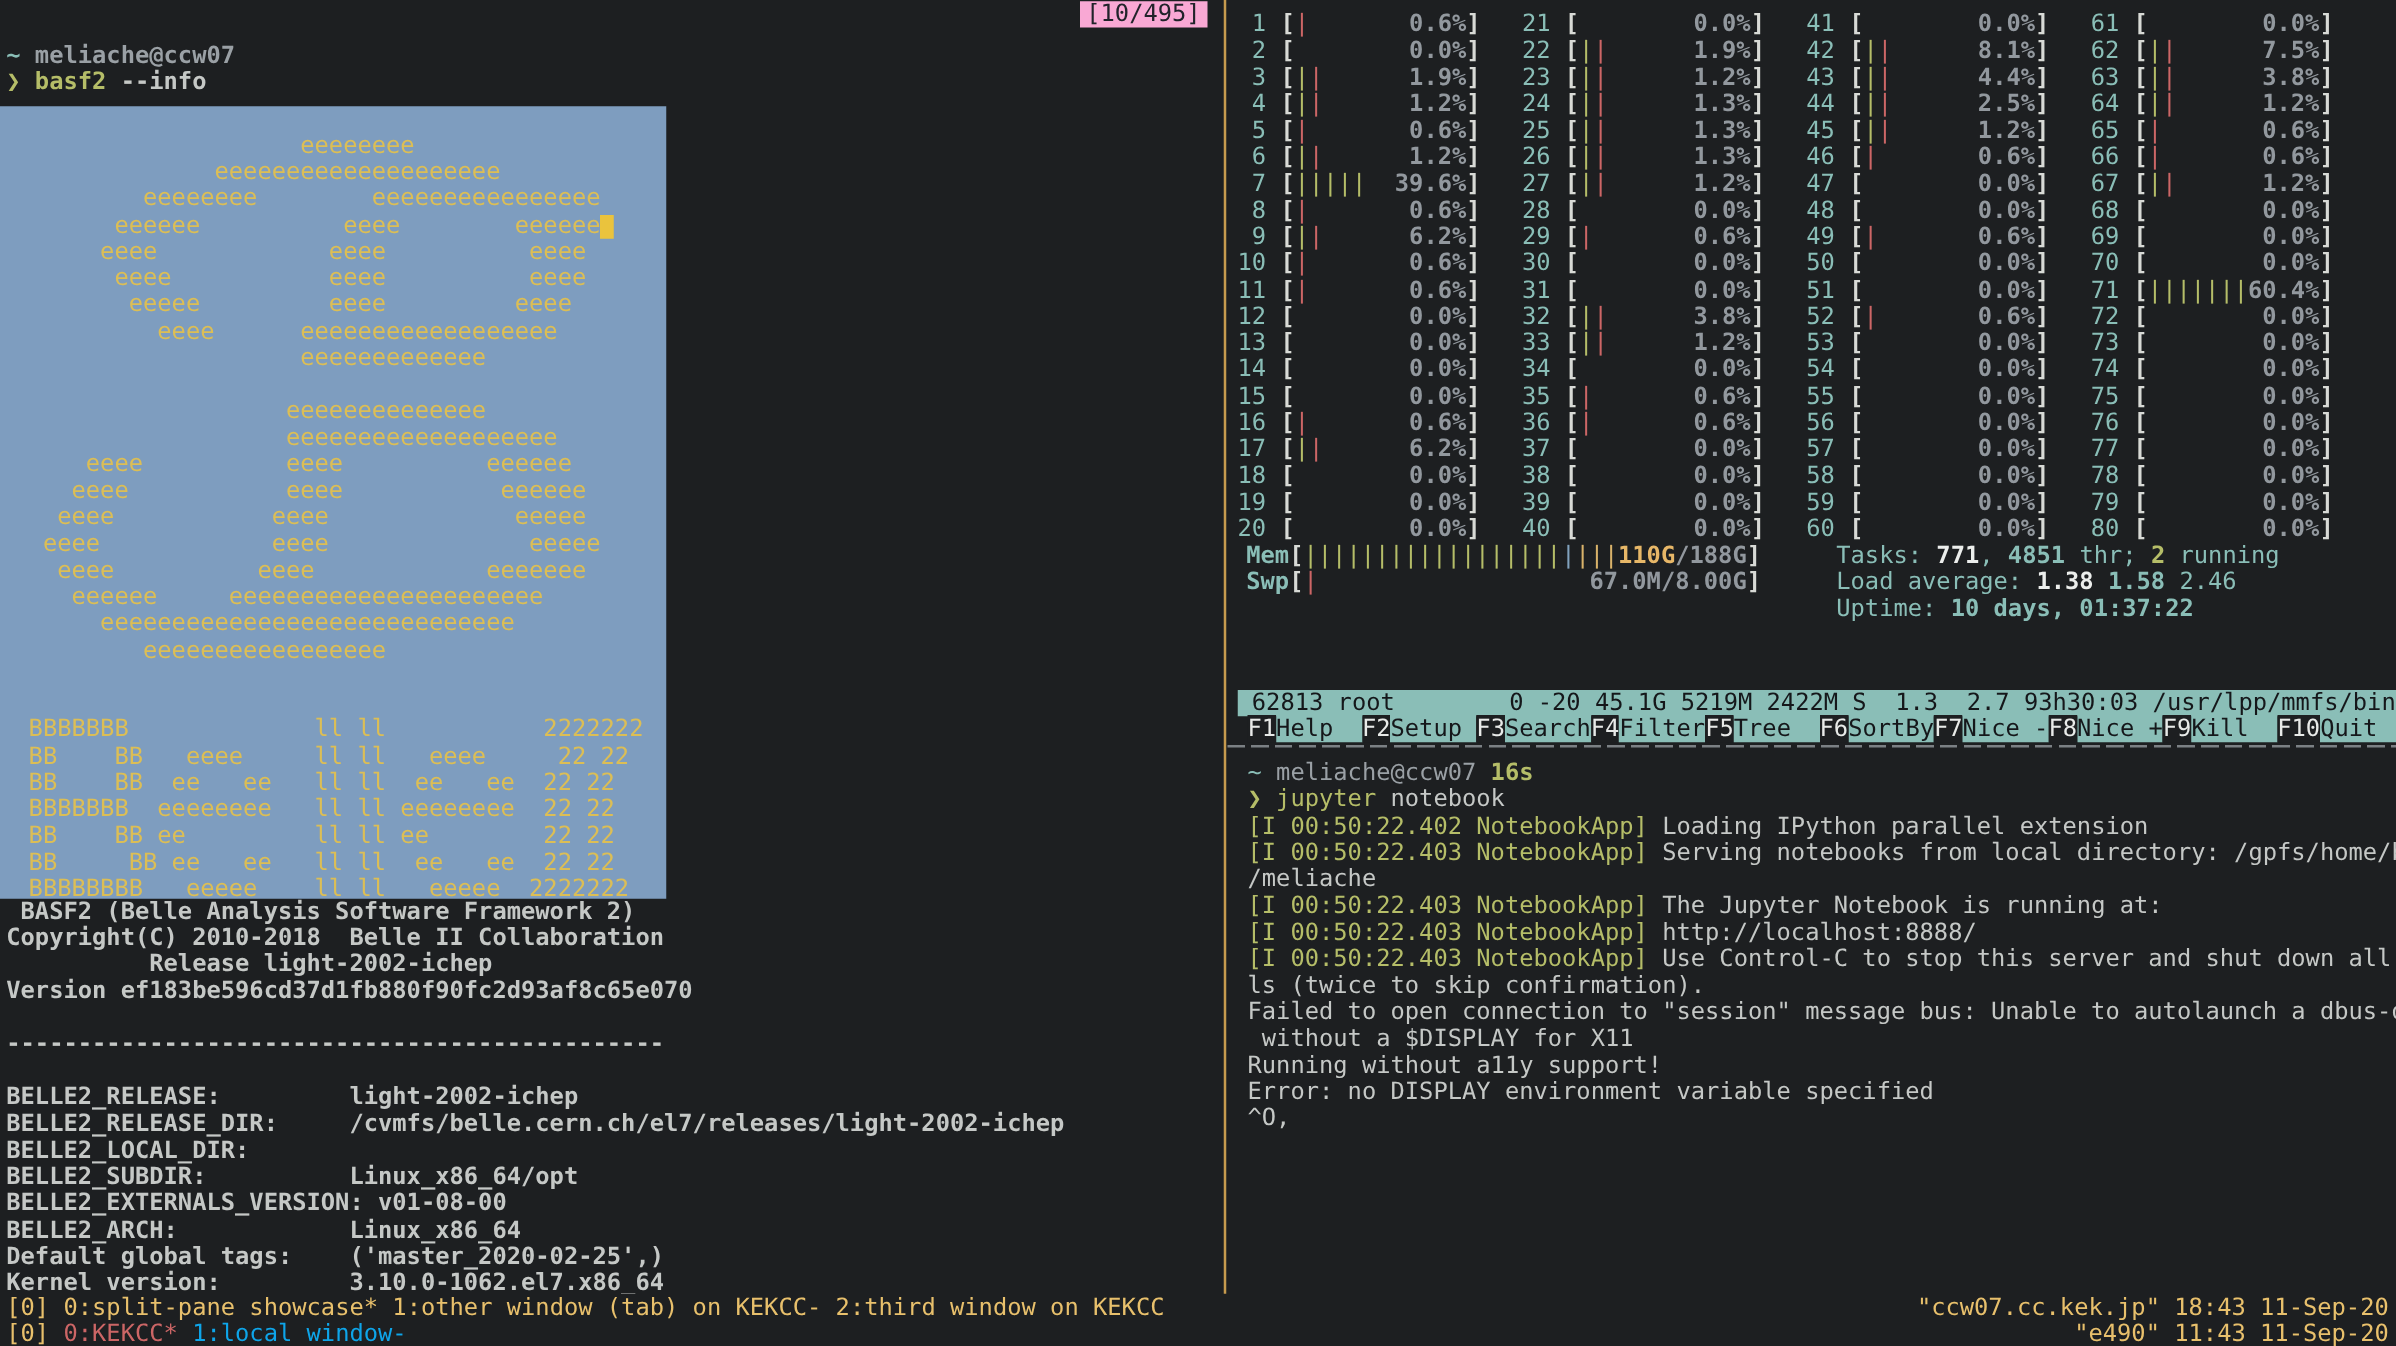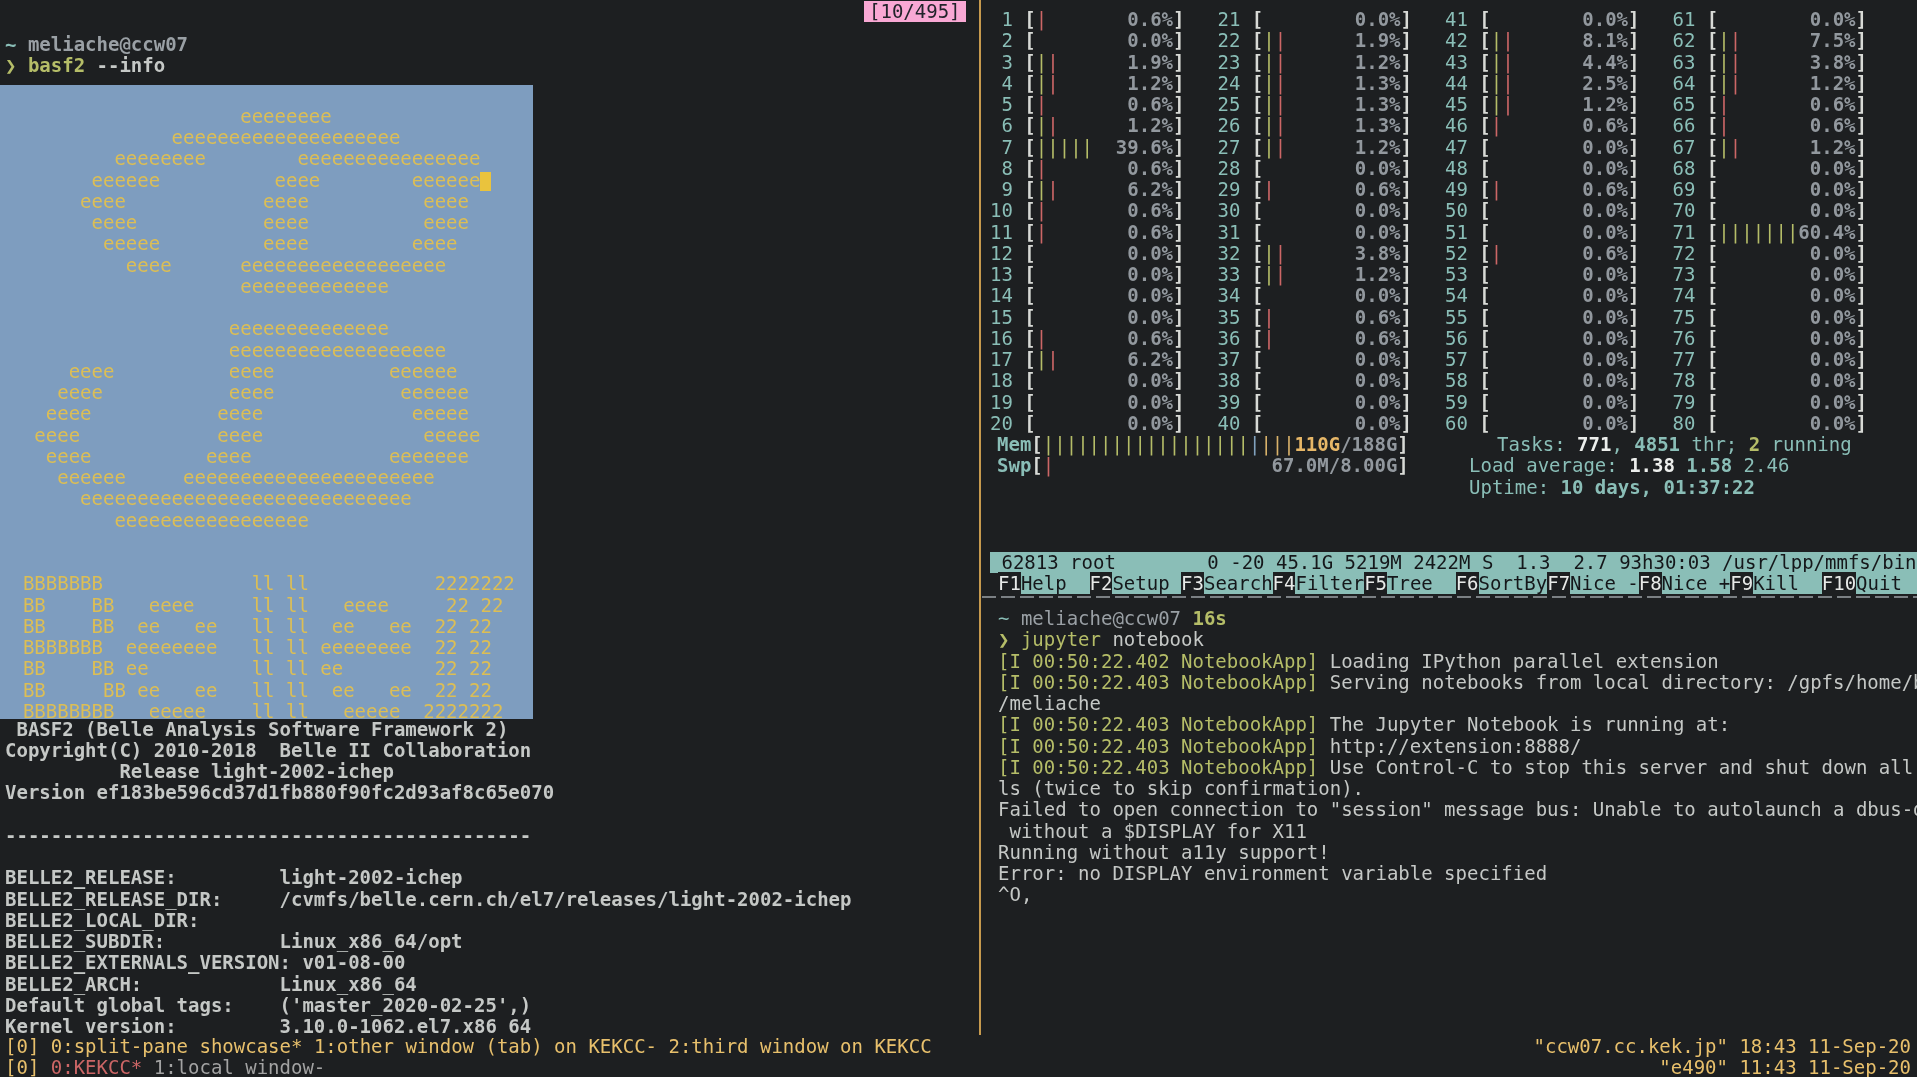--- a/index.html
+++ b/index.html
@@ -7,21 +7,21 @@
           font-family:"DejaVu Sans Mono","Liberation Mono",monospace;font-size:19px;line-height:21.26px;color:#c5c8c6;}
   .trow{height:21.26px;white-space:pre;overflow:hidden;}
   
   .c-fg{color:#c5c8c6;}
   .c-gray{color:#9aa0a5;}
   .c-teal{color:#8abeb7;}
   .c-tealb{color:#8abeb7;font-weight:bold;}
   .c-olive{color:#b5bd68;}
   .c-oliveb{color:#b5bd68;font-weight:bold;}
   .c-red{color:#cc6666;}
-  .c-blue{color:#a3a3a3;}
+  .c-blue{color:#0ea5e9;}
   .c-yellow{color:#e8c06c;}
   .c-whiteb{color:#eceeec;font-weight:bold;}
   
   .pane{position:absolute;overflow:hidden;}
   #pane-left{left:0;top:0;width:978px;height:1035px;padding-top:34px;box-sizing:border-box;}
   #pane-left .trow{padding-left:5px;font-weight:bold;}
   #logo-box{width:533px;height:634px;margin-top:8px;background:#7e9dbf;overflow:hidden;}
   .logo-row{height:21.26px;white-space:pre;color:#dcbe55;padding-left:0 !important;}
   .logo-cursor{display:inline-block;width:11px;height:19px;background:#eac33d;vertical-align:text-bottom;}
   #v-border{position:absolute;left:979px;top:0;width:2px;height:1035px;background:#c69a4e;}
@@ -39,21 +39,21 @@
   .minner .bars{position:absolute;left:0;top:0;}
   .minner .pct{position:absolute;right:0;top:0;color:#92989e;font-weight:bold;}
   .b-g{color:#b5bd68;} .b-r{color:#cc6666;} .b-b{color:#81a2be;} .b-o{color:#d9b26a;}
   .memrow{height:21.26px;white-space:pre;}
   .mlabel{display:inline-block;width:3ch;color:#8abeb7;font-weight:bold;}
   .winner{display:inline-block;width:31ch;position:relative;vertical-align:top;height:21.26px;}
   .winner .bars{position:absolute;left:0;top:0;}
   .winner .btxt{position:absolute;right:0;top:0;font-weight:bold;}
   .memu{color:#e7b768;} .memt{color:#92989e;margin-top:48px;} .swpt{color:#92989e;font-weight:bold;}
   #tasks,#load,#uptime{position:absolute;left:479px;white-space:pre;}
-  #tasks{top:434px;margin-left:28px;} #load{top:455px;} #uptime{top:477px;}
+  #tasks{top:434px;} #load{top:455px;} #uptime{top:477px;}
   #ptable-header{position:absolute;left:0;top:531px;width:100%;height:21.26px;white-space:pre;
                  background:#b5bd68;color:#15171a;}
   #ptable-header .sortcol{background:#8abeb7;}
   #ptable-row{position:absolute;left:0;top:552px;width:100%;height:21.26px;white-space:pre;
               background:#8abeb7;color:#15171a;}
   #fkeys{position:absolute;left:8px;top:573px;height:21.26px;white-space:pre;}
   .fk{display:inline-block;white-space:pre;}
   .fkey{color:#e8eae8;background:#1d1f21;}
   .flabel{background:#8abeb7;color:#15171a;}
   
@@ -163,21 +163,21 @@
 
   <div id="h-border"></div>
 
   <div class="pane" id="pane-shell">
       <div class="trow"><span class="c-teal">~</span><span class="c-gray"> meliache@ccw07 </span><span class="c-oliveb">16s</span></div>
       <div class="trow"><span class="c-olive">❯ </span><span class="c-olive">jupyter</span><span class="c-fg"> notebook</span></div>
       <div class="trow"><span class="c-olive">[I 00:50:22.402 NotebookApp]</span><span class="c-fg"> Loading IPython parallel extension</span></div>
       <div class="trow"><span class="c-olive">[I 00:50:22.403 NotebookApp]</span><span class="c-fg"> Serving notebooks from local directory: /gpfs/home/belle2</span></div>
       <div class="trow"><span class="c-fg">/meliache</span></div>
       <div class="trow"><span class="c-olive">[I 00:50:22.403 NotebookApp]</span><span class="c-fg"> The Jupyter Notebook is running at:</span></div>
-      <div class="trow"><span class="c-olive">[I 00:50:22.403 NotebookApp]</span><span class="c-fg"> http://extension:8888/</span></div>
+      <div class="trow"><span class="c-olive">[I 00:50:22.403 NotebookApp]</span><span class="c-fg"> http://localhost:8888/</span></div>
       <div class="trow"><span class="c-olive">[I 00:50:22.403 NotebookApp]</span><span class="c-fg"> Use Control-C to stop this server and shut down all kerne</span></div>
       <div class="trow"><span class="c-fg">ls (twice to skip confirmation).</span></div>
       <div class="trow"><span class="c-fg">Failed to open connection to "session" message bus: Unable to autolaunch a dbus-daemon</span></div>
       <div class="trow"><span class="c-fg"> without a $DISPLAY for X11</span></div>
       <div class="trow"><span class="c-fg">Running without a11y support!</span></div>
       <div class="trow"><span class="c-fg">Error: no DISPLAY environment variable specified</span></div>
       <div class="trow"><span class="c-fg">^O,</span></div>
     </div>
 
   <div id="statusbar">

